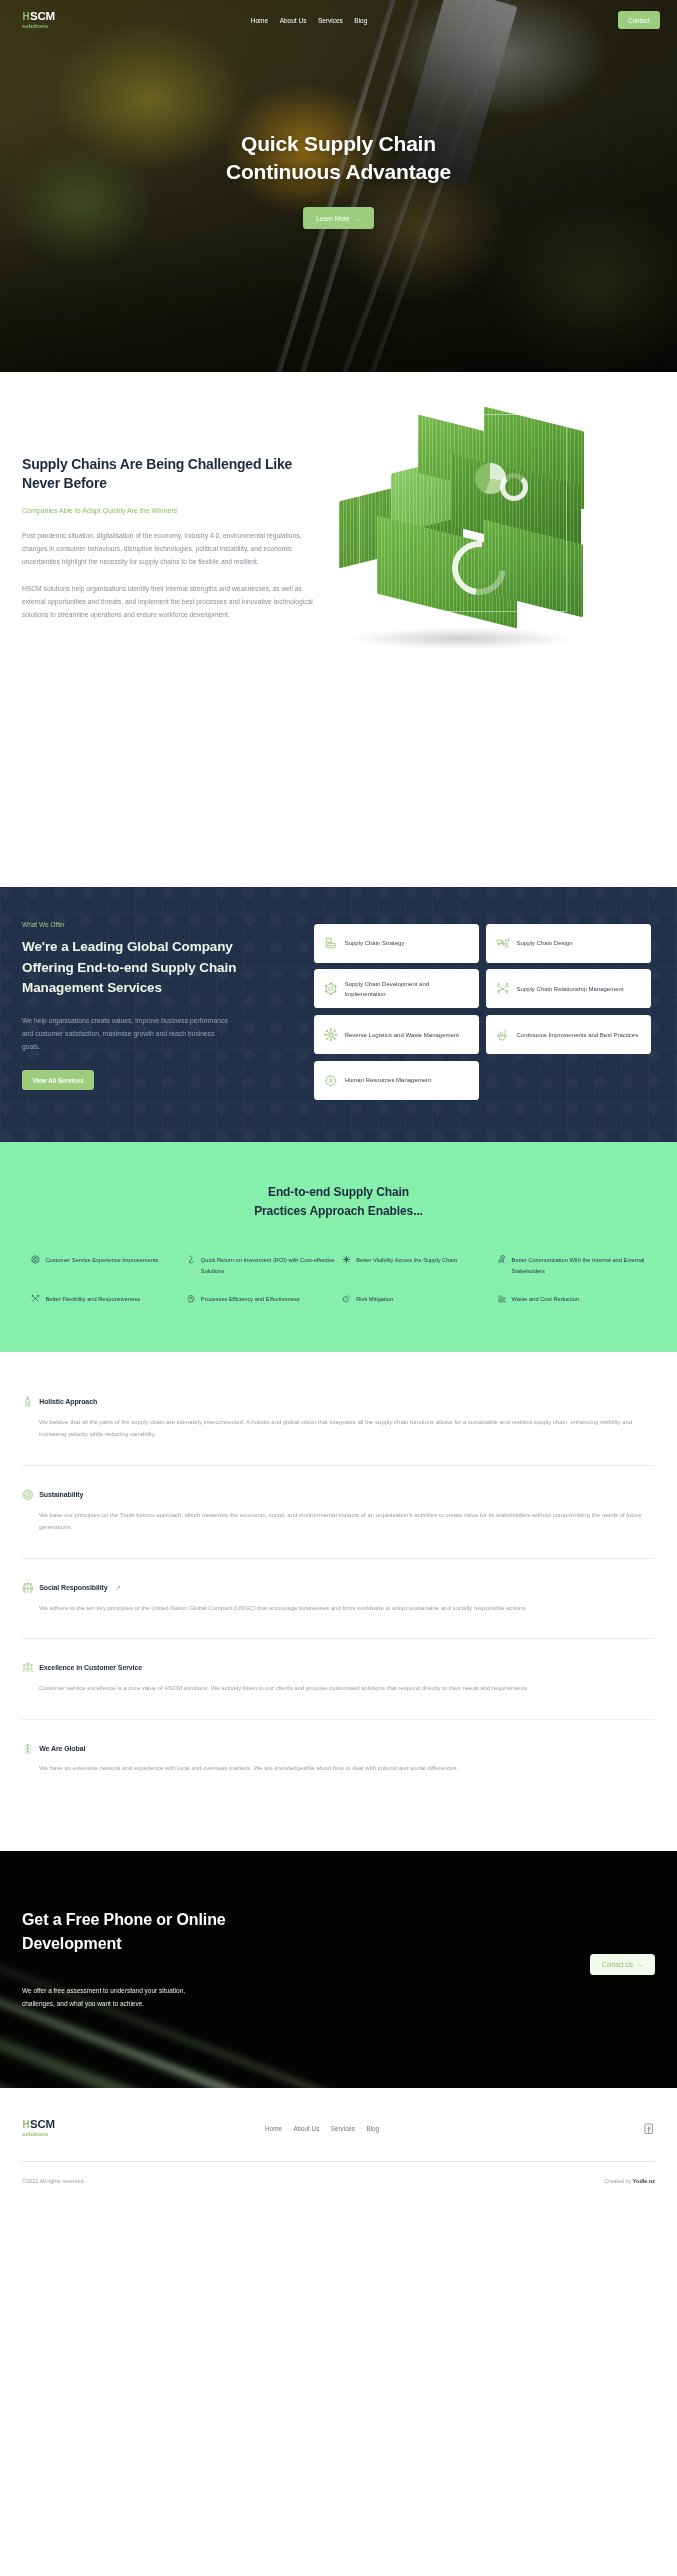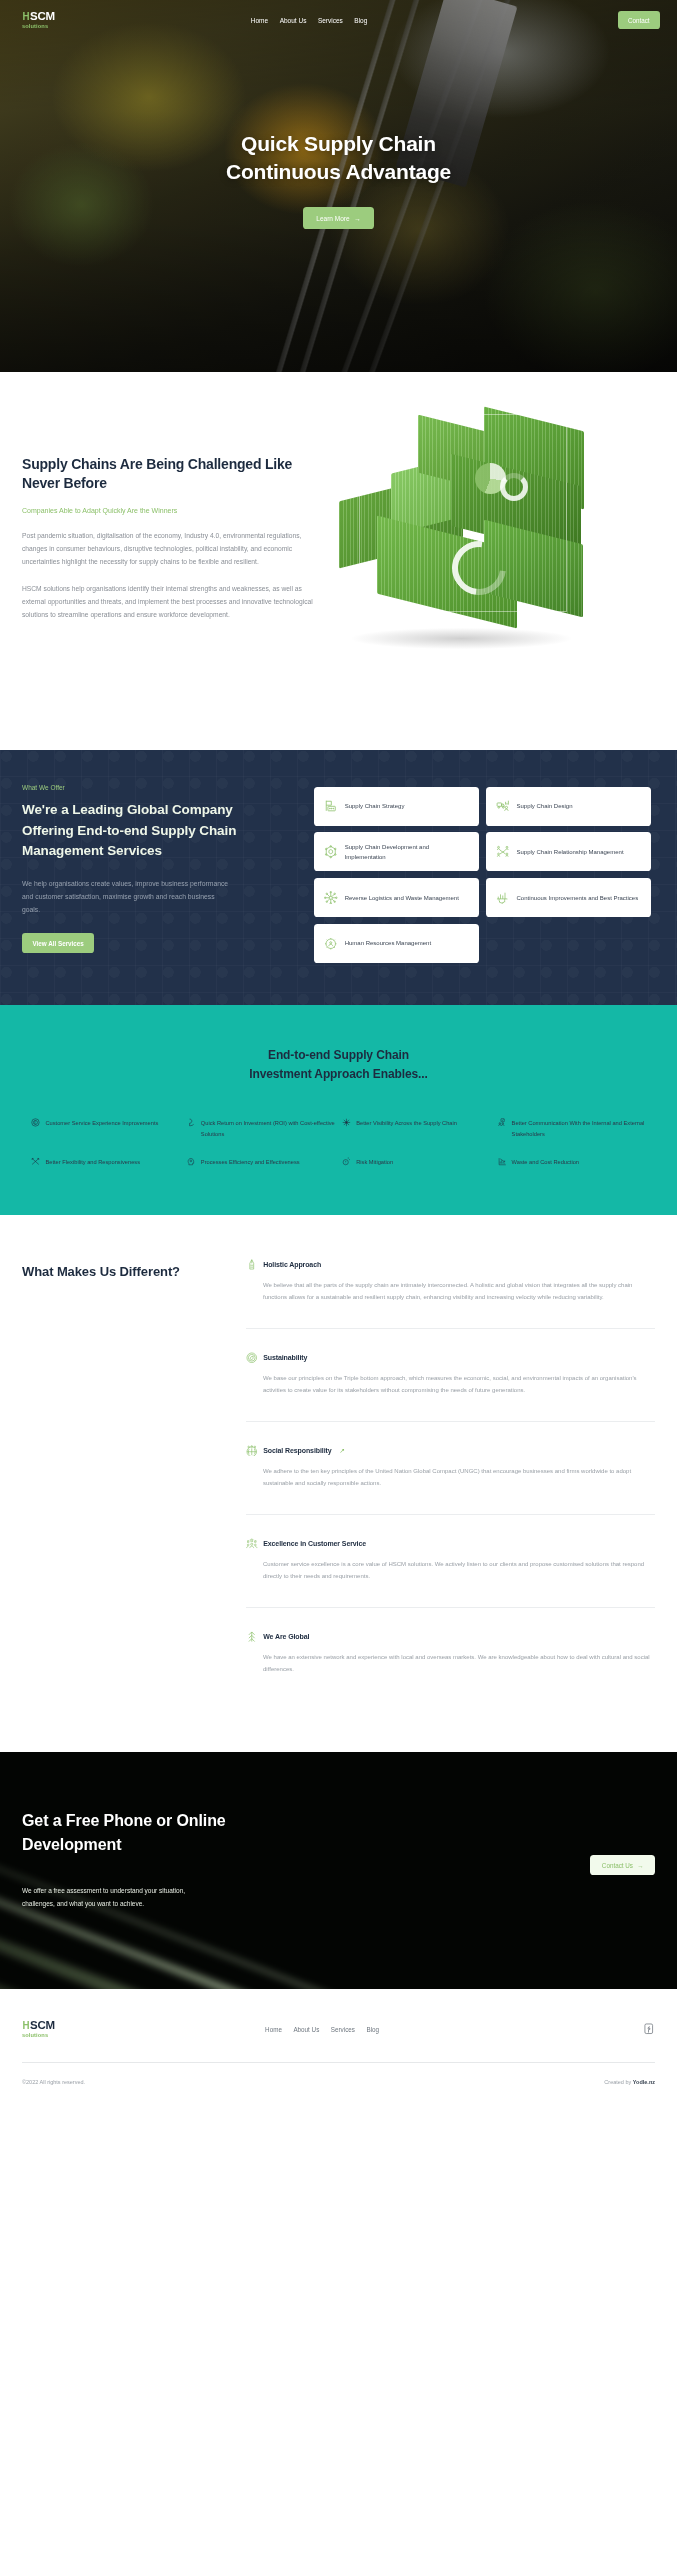--- a/index.html
+++ b/index.html
@@ -105,21 +105,21 @@
     background:#9ccc7e; color:#fff;
     font-size:6.5px; font-weight:500;
     padding:7.3px 13.5px; border-radius:3.6px;
     border:none; cursor:pointer; font-family:inherit;
   }
 
   
   .challenge {
     display:flex;
     padding:66px 22px 0 22px;
-    height:378px;
+    height:515px;
   }
   .challenge-left { width:297px; padding-top:16.7px; }
   .challenge-h2 {
     font-size:14px; font-weight:bold; line-height:1.36;
     letter-spacing:-0.2px; color:#1d2b3f;
   }
   .challenge-sub {
     margin-top:14.6px;
     color:#8cc06a; font-size:7px; font-weight:500;
   }
@@ -216,21 +216,21 @@
     display:flex; align-items:center; gap:6.8px;
     padding:0 10.4px;
     cursor:pointer;
   }
   .card-ico { width:13.5px; height:13.5px; flex:0 0 13.5px; color:#8cc06a; }
   .card-ico svg { width:100%; height:100%; display:block; }
   .card-label { font-size:6px; color:#3b4553; line-height:1.72; }
 
   
   .enables {
-    background:#14b8a6;
+    background:#86efac;
     padding:41px 22px 47px 22px;
   }
   .enables-h2 {
     text-align:center; font-size:12px; font-weight:bold;
     line-height:1.62; letter-spacing:-0.1px; color:#1d2b3f;
   }
   .enables-grid {
     margin-top:33px;
     display:grid; grid-template-columns:repeat(4,1fr);
     row-gap:16.7px; column-gap:7.3px;
@@ -496,21 +496,21 @@
         <span class="card-label">Human Resources Management</span>
       </div>
 
     </div>
   </div>
 </section>
 
 <section class="enables">
   <h2 class="enables-h2">
     <span>End-to-end Supply Chain</span><br>
-    <span>Investment Approach Enables...</span>
+    <span>Practices Approach Enables...</span>
   </h2>
 
   <div class="enables-grid">
 
     <div class="enable">
       <span class="enable-ico">
         <svg viewBox="0 0 24 24" fill="none" stroke="currentColor" stroke-width="1.5">
           <circle cx="12" cy="12" r="10"></circle>
             <circle cx="12" cy="12" r="5.5"></circle>
           <path d="M12 6.5c-2 1.5-2 9 0 11"></path>
@@ -592,23 +592,20 @@
           <path d="M6 5l12 8M18 13h-3.5M18 13v-3.5"></path>
         </svg>
       </span>
       <span class="enable-label">Waste and Cost Reduction</span>
     </div>
 
   </div>
 </section>
 
 <section class="different">
-  <div class="different-left">
-    <h2 class="different-h2">What Makes Us Different?</h2>
-  </div>
 
   <div class="different-right">
 
     <div class="diff-item">
       <div class="diff-head">
         <span class="diff-ico">
           <svg viewBox="0 0 24 24" fill="none" stroke="currentColor" stroke-width="1.4">
             <path d="M12 1.5l4 7.5v12H8v-12z"></path>
               <path d="M9.2 13h5.6M9.2 17h5.6M12 1.5V9"></path>
           </svg>

